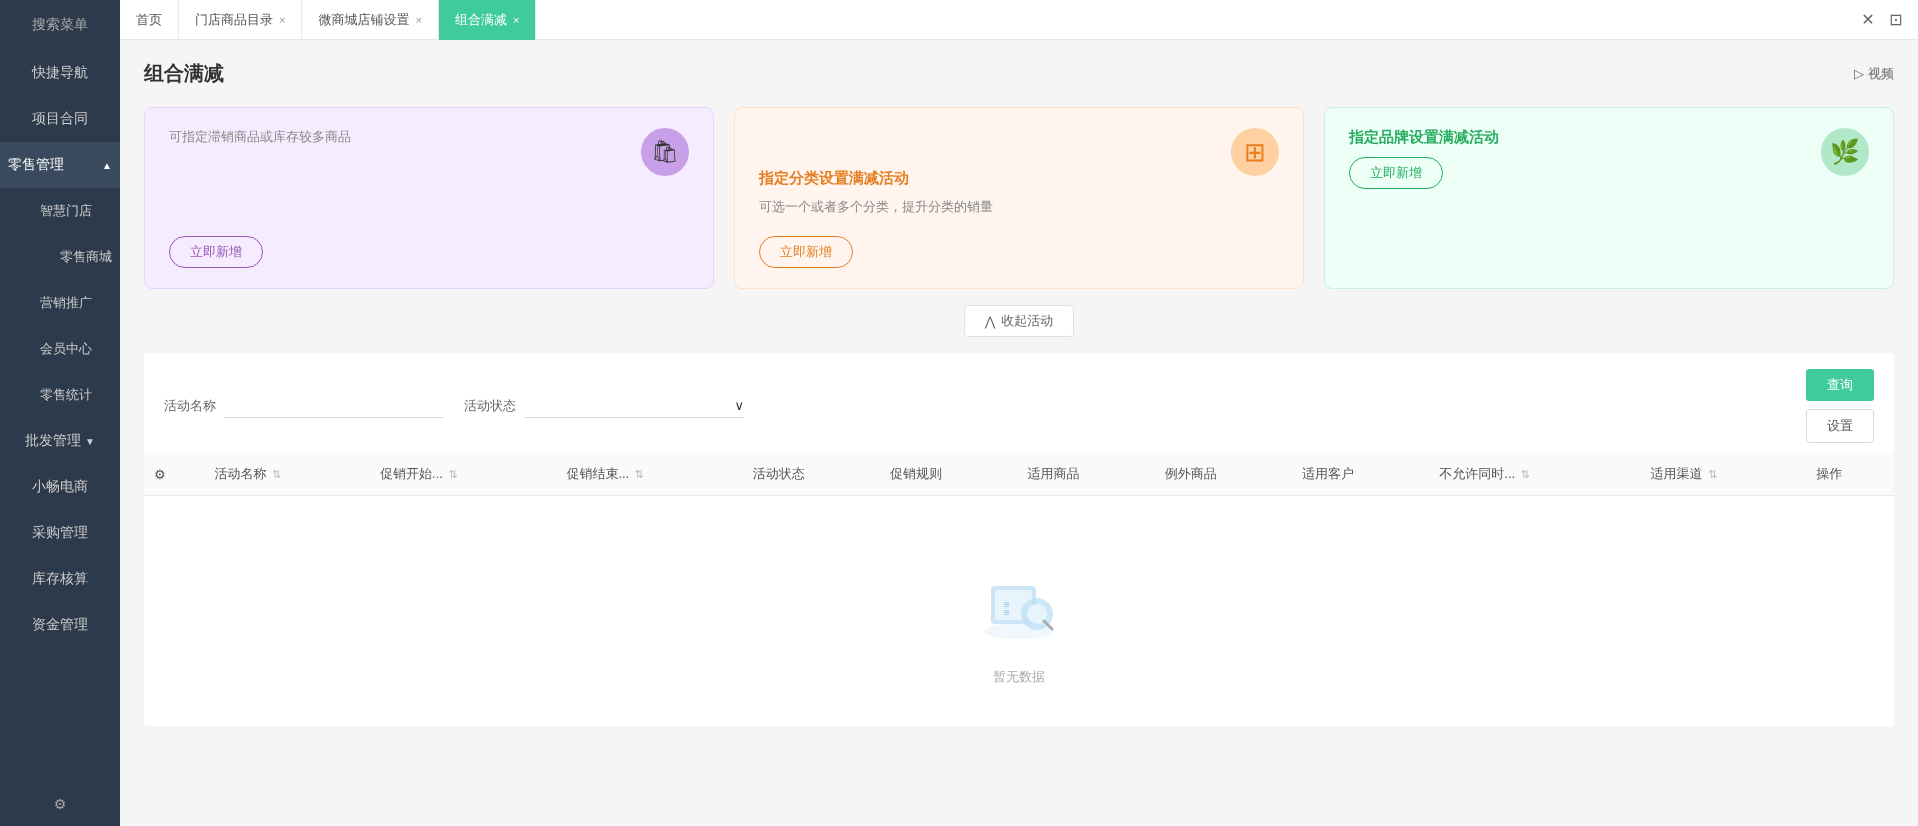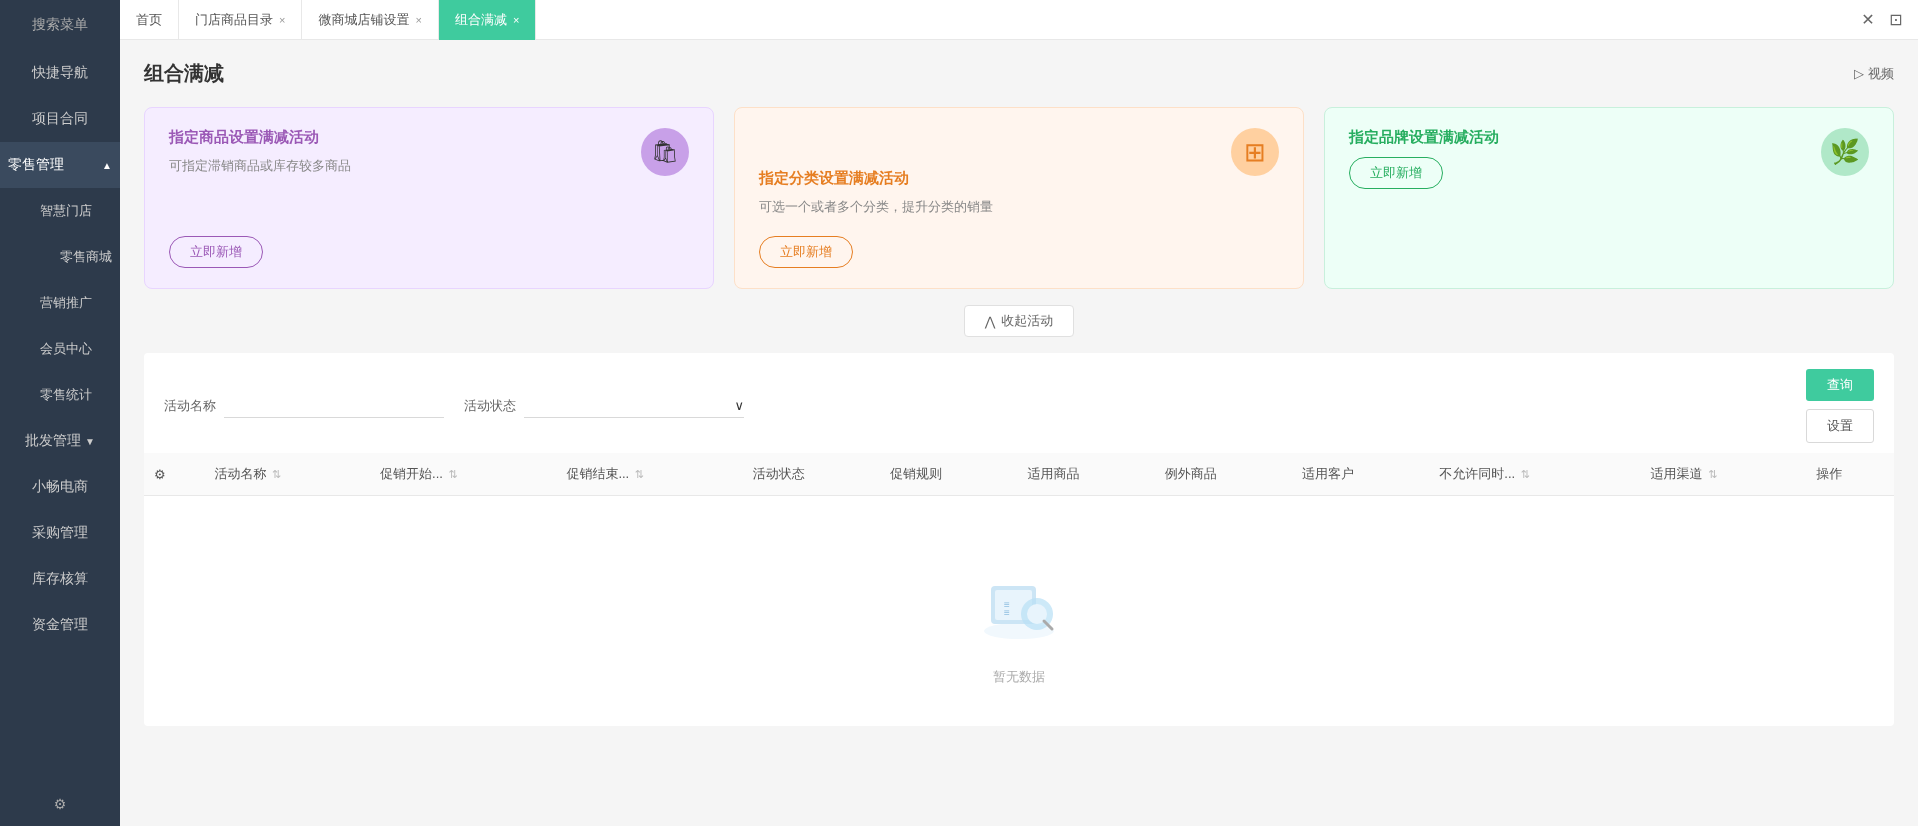--- a/index.html
+++ b/index.html
@@ -405,21 +405,20 @@
       <h1 class="page-title">组合满减</h1>
       <div class="video-link">
         <span>▷</span>
         <span>视频</span>
       </div>
     </div>
 
     <div class="cards-row">
 
       <div class="promo-card purple">
-        <div class="promo-card-title">指定商品设置满减活动</div>
         <div class="promo-card-icon">
           <span>🛍</span>
         </div>
         <div class="promo-card-desc">可指定滞销商品或库存较多商品</div>
         <button class="promo-card-btn">立即新增</button>
       </div>
 
       <div class="promo-card orange">
         <div class="promo-card-title">指定分类设置满减活动</div>
         <div class="promo-card-icon">

